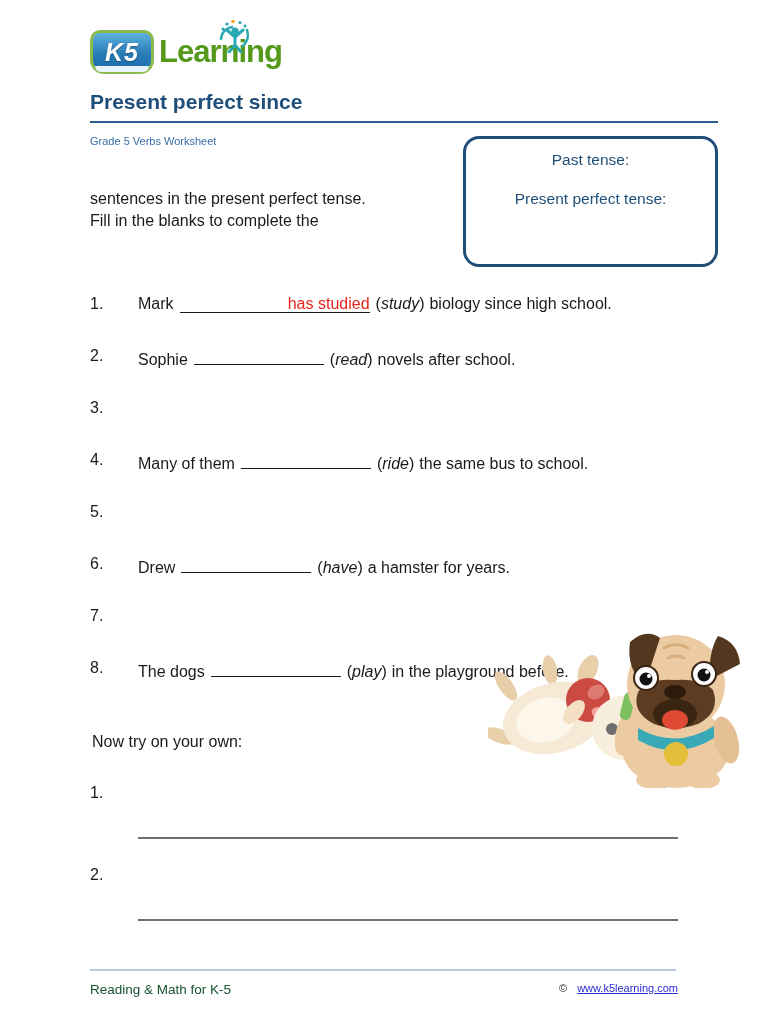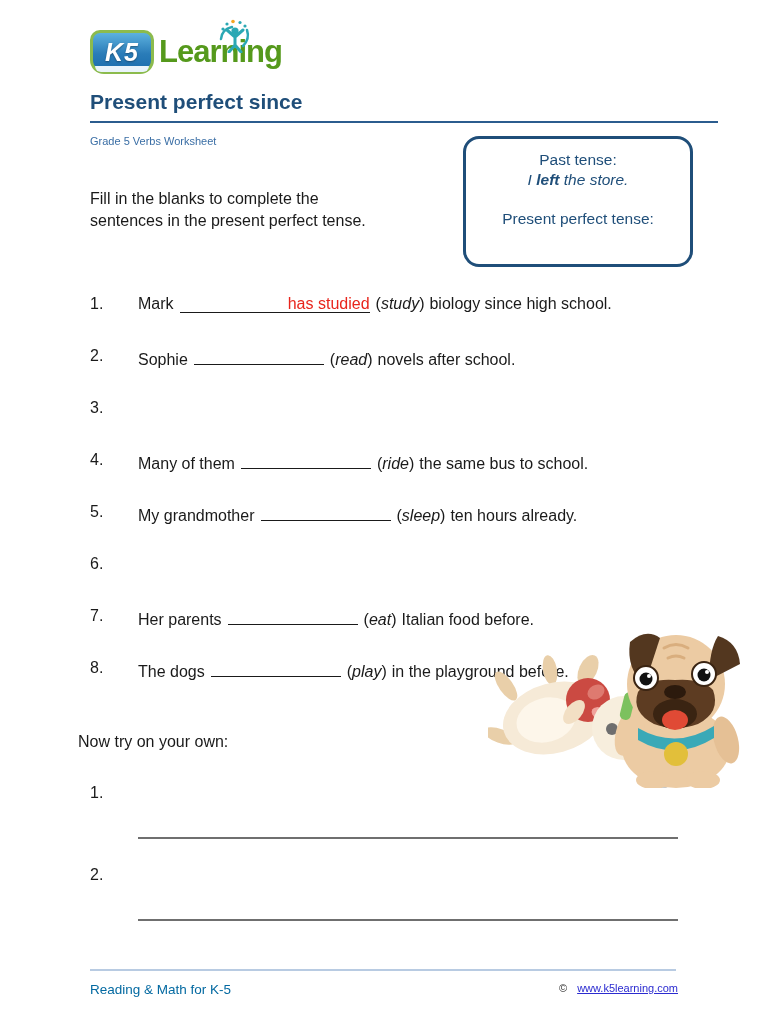--- a/index.html
+++ b/index.html
@@ -33,21 +33,21 @@
   
   .doc-title { position:absolute; left:90px; top:82px; font-size:21px; font-weight:bold; color:#1f4e79; }
   .title-rule { position:absolute; left:90px; top:113px; width:628px; border-top:2px solid #2b5c8e; }
   .subtitle  { position:absolute; left:90px; top:127px; font-size:11px; color:#3a6ea5; }
 
   
   .instructions { position:absolute; left:90px; top:180px; font-size:16px; line-height:22px; color:#1a1a1a; }
 
   
   .example-box {
-    position:absolute; left:463px; top:128px; width:230px; height:131px;
+    position:absolute; left:463px; top:128px; width:255px; height:131px;
     border:3px solid #1f4e79; border-radius:16px;
     color:#1f4e79; font-size:15.5px; line-height:20px; text-align:center;
     padding-top:11px;
   }
   .ex-italic { font-style:italic; }
   .ex-gap { height:19px; }
 
   
   .questions { position:absolute; left:90px; top:287px; width:648px; }
   .q-row { display:flex; height:22px; margin-bottom:30px; font-size:16px; white-space:nowrap; }
@@ -56,34 +56,34 @@
     display:inline-block; width:130px; height:18px; line-height:18px;
     border-bottom:1.5px solid #1a1a1a; margin:0 6px; text-align:right;
     vertical-align:baseline;
   }
   .blank.wide { width:190px; }
   .answer { color:#e8251c; font-size:16px; }
   .verb { font-style:italic; }
   .q-post { margin-left:5px; }
 
   
-  .own-heading { position:absolute; left:78px; top:725px; font-size:16px; }
+  .own-heading { position:absolute; left:92px; top:725px; font-size:16px; }
   .own-row { position:absolute; left:90px; display:flex; font-size:16px; }
   .own-row.r1 { top:776px; }
   .own-row.r2 { top:858px; }
   .write-line { position:absolute; left:138px; width:540px; border-top:2px solid #6f6f6f; }
   .write-line.l1 { top:829px; }
   .write-line.l2 { top:911px; }
 
   
   .dogs { position:absolute; left:488px; top:600px; width:260px; height:180px; }
 
   
   .footer-rule { position:absolute; left:90px; top:961px; width:586px; border-top:2px solid #b8cbe2; }
-  .footer-left { position:absolute; left:90px; top:974px; font-size:13.5px; color:#0369a1; }
+  .footer-left { position:absolute; left:90px; top:974px; font-size:13.5px; color:#14532d; }
   .footer-right { position:absolute; top:974px; right:90px; font-size:11px; }
   .copy { color:#333; margin-right:10px; }
   .flink { color:#2b2bd0; text-decoration:underline; cursor:pointer; }
 </style>
 </head>
 <body>
 
 <div class="page">
 
   <div class="logo">
@@ -104,27 +104,26 @@
         <path d="M19 15 L19 26 M19 18 L11 11 M19 18 L27 11 M19 26 L13 33 M19 26 L25 33" stroke="#2ba8b4" stroke-width="3" fill="none" stroke-linecap="round"></path>
       </svg>
     </div>
   </div>
 
   <div class="doc-title">Present perfect since</div>
   <div class="title-rule"></div>
   <div class="subtitle">Grade 5 Verbs Worksheet</div>
 
   <div class="instructions">
+    <div>sentences in the present perfect tense.</div>
     <div>Fill in the blanks to complete the</div>
-    <div>sentences in the present perfect tense.</div>
   </div>
 
   <div class="example-box">
     <div>Past tense:</div>
-    <div class="ex-italic"><span>I </span><b>left</b><span> the store.</span></div>
     <div class="ex-gap"></div>
     <div>Present perfect tense:</div>
   </div>
 
   <div class="questions">
 
     <div class="q-row">
       <span class="q-num">1.</span>
       <span class="q-text"><span>Mark</span><span class="blank wide"><span class="answer">has studied</span></span><span>(</span><span class="verb">study</span><span>)</span><span class="q-post">biology since high school.</span></span>
     </div>
@@ -138,30 +137,29 @@
       <span class="q-num">3.</span>
     </div>
 
     <div class="q-row">
       <span class="q-num">4.</span>
       <span class="q-text"><span>Many of them</span><span class="blank"></span><span>(</span><span class="verb">ride</span><span>)</span><span class="q-post">the same bus to school.</span></span>
     </div>
 
     <div class="q-row">
       <span class="q-num">5.</span>
-      <span class="q-text"><span>My grandmother</span><span class="blank"></span><span>(</span><span class="verb">sleep</span><span>)</span><span class="q-post">ten hours already.</span></span>
     </div>
 
     <div class="q-row">
       <span class="q-num">6.</span>
+      <span class="q-text"><span>Drew</span><span class="blank"></span><span>(</span><span class="verb">have</span><span>)</span><span class="q-post">a hamster for years.</span></span>
     </div>
 
     <div class="q-row">
       <span class="q-num">7.</span>
-      <span class="q-text"><span>Her parents</span><span class="blank"></span><span>(</span><span class="verb">eat</span><span>)</span><span class="q-post">Italian food before.</span></span>
     </div>
 
     <div class="q-row">
       <span class="q-num">8.</span>
       <span class="q-text"><span>The dogs</span><span class="blank"></span><span>(</span><span class="verb">play</span><span>)</span><span class="q-post">in the playground before.</span></span>
     </div>
 
   </div>
 
   <svg class="dogs" viewBox="0 0 260 180">

